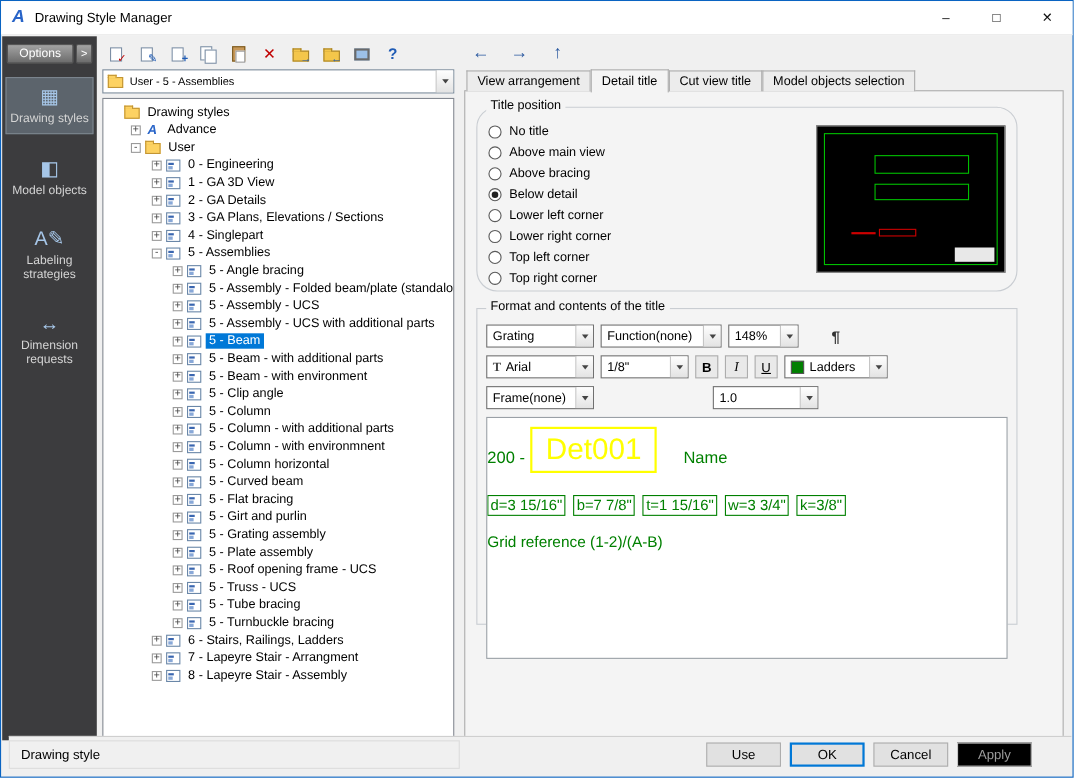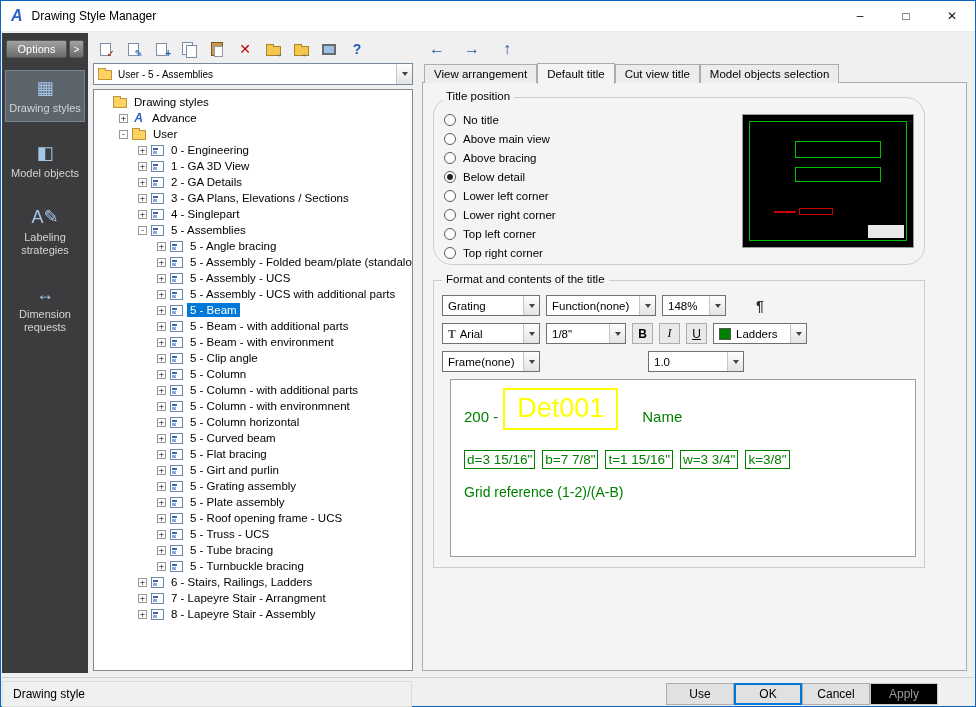--- a/index.html
+++ b/index.html
@@ -101,33 +101,33 @@
   .w98{width:98px} .w110{width:110px} .w64{width:64px} .w80{width:80px} .w92{width:94px} .w96{width:96px}
   .pilcrow { margin-left:24px; font-size:14px; font-weight:bold; color:#333; }
   .btn-fmt { width:21px; height:21px; border:1px solid #adadad; background:#e9e9e9; display:flex; align-items:center; justify-content:center; margin-right:6px; font-size:12px; }
   .btn-b { font-weight:bold; }
   .btn-i { font-style:italic; font-family:"Liberation Serif",serif; }
   .btn-u { text-decoration:underline; }
   .fc-glyph { font-family:"Liberation Serif",serif; font-weight:bold; color:#444; margin-right:4px; }
   .swatch { width:12px; height:12px; border:1px solid #555; margin-right:5px; flex:none; }
   .ml102 { margin-left:102px; }
 
-  .title-preview { margin:3px 8px 0 16px; height:178px; background:#fff; border:1px solid #9aa0a6; padding:8px 4px 0 13px; overflow:hidden; }
+  .title-preview { margin:3px 8px 0 8px; height:220px; background:#fff; border:1px solid #9aa0a6; padding:8px 4px 0 0; overflow:hidden; }
   .tp-line1 { display:flex; align-items:flex-end; }
   .tp-prefix { color:#008000; font-size:15px; padding-bottom:5px; }
   .tp-detail { border:2px solid #ffff00; color:#ffff00; font-size:27px; line-height:30px; padding:3px 12px 5px 12px; margin-left:5px; }
   .tp-name { color:#008000; font-size:15px; margin-left:24px; padding-bottom:5px; }
   .tp-dims { display:flex; gap:7px; margin-top:20px; }
   .dim-token { border:1px solid #008000; color:#008000; font-size:13.5px; padding:1px 2px; white-space:nowrap; }
   .tp-grid { color:#008000; font-size:14px; margin-top:15px; }
 
   
-  .footer { position:absolute; left:1px; right:1px; bottom:1px; height:28px; background:#f0f0f0; border-top:1px solid #cfcfcf; }
+  .footer { position:absolute; left:7px; right:1px; bottom:1px; height:36px; background:#f0f0f0; border-top:1px solid #cfcfcf; }
   .status-panel { position:absolute; left:0; top:3px; width:410px; height:26px; border:1px solid #dcdcdc; display:flex; align-items:center; padding-left:10px; }
-  .footer-buttons { position:absolute; right:36px; top:5px; display:flex; gap:0;justify-content:center; }
+  .footer-buttons { position:absolute; right:36px; top:5px; display:flex; gap:8px;justify-content:center; }
   .btn { width:68px; height:22px; border:1px solid #adadad; background:#e1e1e1; font-size:12px; font-family:inherit; padding:0; }
   .btn.default { border:2px solid #0078d7; }
   .btn.disabled { color:#9c9c9c; border-color:#c8c8c8; background:#000000; }
 </style>
 </head>
 <body>
 
 <div class="window">
 
   <div class="titlebar">
@@ -391,21 +391,21 @@
           <span class="expander">+</span>
           <span class="tree-ic ic-style"></span>
           <span class="tree-label">8 - Lapeyre Stair - Assembly</span>
         </div>
       </div>
   </div>
 
   <div class="right-panel">
     <div class="tab-strip">
         <div class="tab">View arrangement</div>
-        <div class="tab active">Default title</div>
+        <div class="tab active">Detail title</div>
         <div class="tab">Cut view title</div>
         <div class="tab">Model objects selection</div>
       </div>
     <div class="tab-page">
 
       <div class="groupbox gb-position">
         <span class="groupbox-label">Title position</span>
         <div class="radio-col">
             <div class="radio-row">
               <span class="radio-dot"></span>

